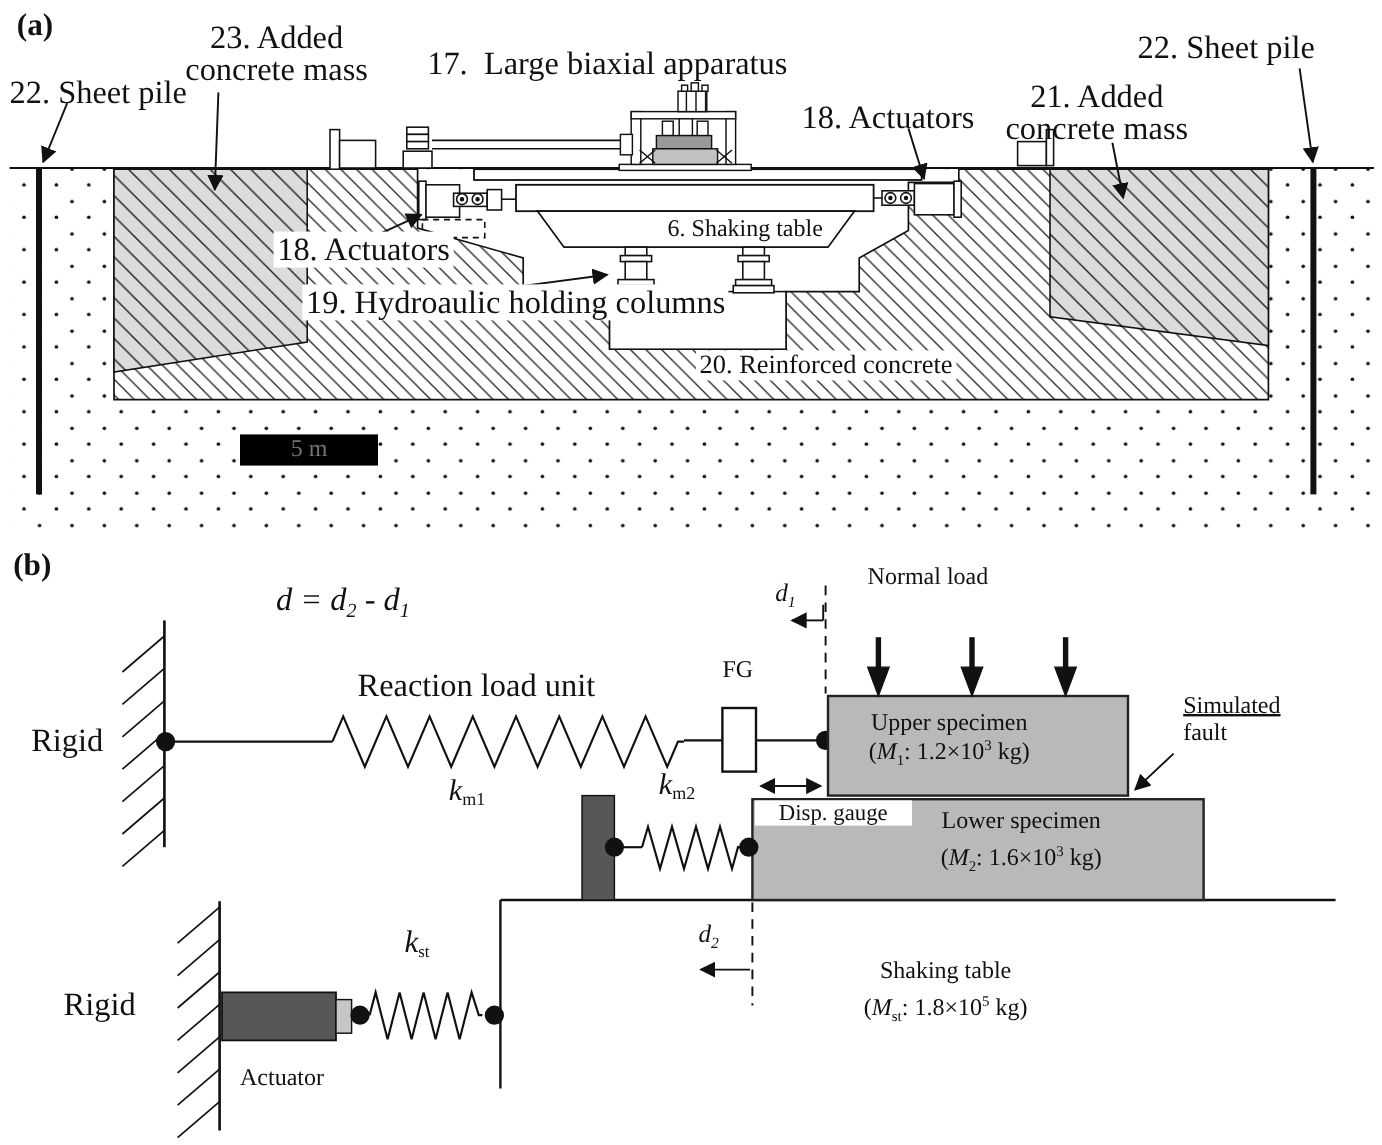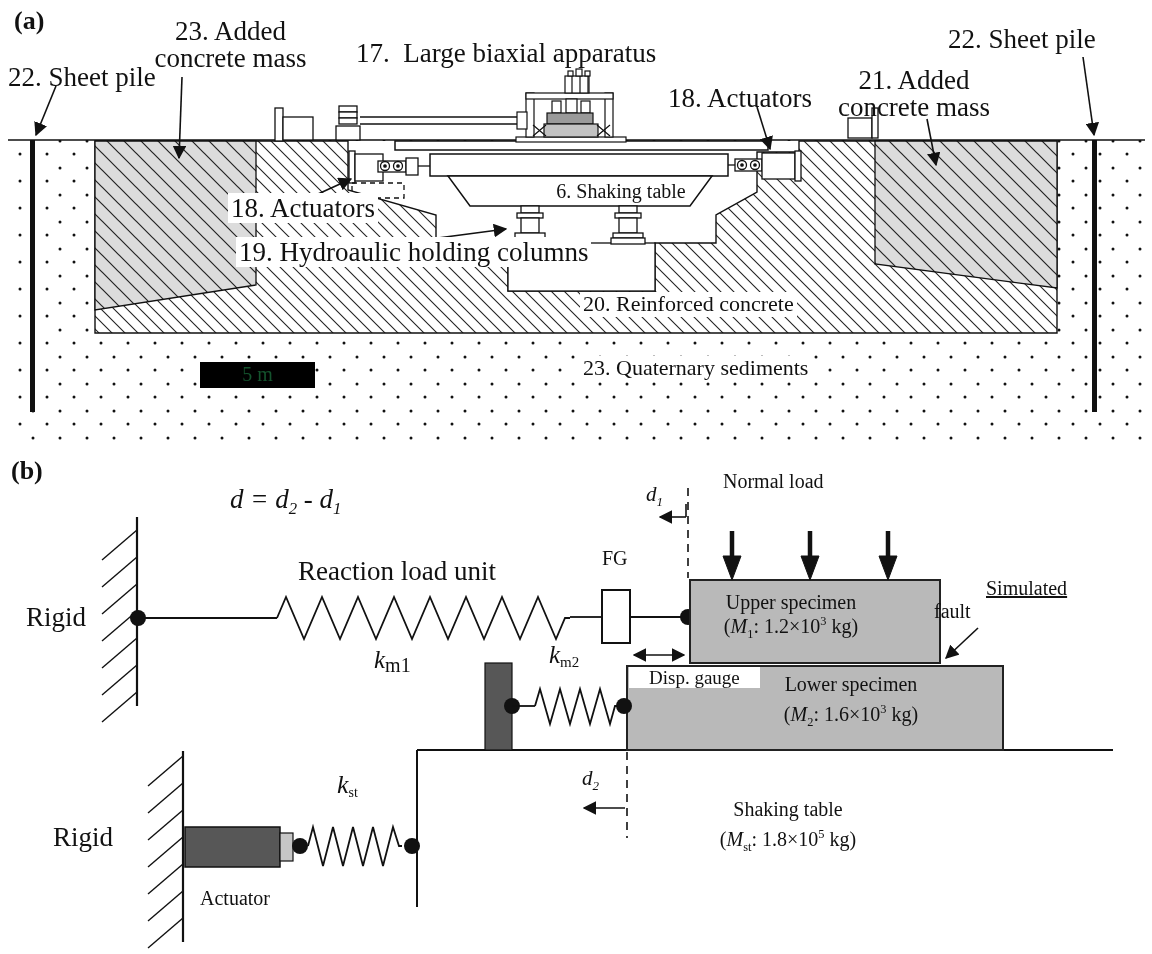--- a/index.html
+++ b/index.html
@@ -13,21 +13,21 @@
   .s20{font-size:20px;}
   .s22{font-size:22px;}
   .s19{font-size:19px;}
   .ctr{text-align:center;}
   .wbg{background:#fff;padding:0 3px;}
   .it{font-style:italic;}
   sub{font-size:0.62em;}
   sup{font-size:0.62em;}
   .kbase{font-style:italic;font-size:25px;}
   .kbig{font-style:italic;font-size:26px;}
-  .scalebar{color:#14532d;}
+  .scalebar{color:#737373;}
 </style>
 </head>
 <body>
 
 <div class="stage">
 
 <svg width="1152" height="954" viewBox="0 0 1152 954">
   <defs>
     <pattern id="dots" width="27" height="27" patternUnits="userSpaceOnUse">
       <circle cx="6" cy="6" r="1.5" fill="#111"></circle>
@@ -231,37 +231,36 @@
 <div class="lbl s21" style="left:8px;top:62px;">22. Sheet pile</div>
 <div class="lbl s21 ctr" style="left:148px;top:16px;width:165px;">23. Added</div>
 <div class="lbl s21 ctr" style="left:148px;top:43px;width:165px;">concrete mass</div>
 <div class="lbl s21" style="left:356px;top:38px;">17.  Large biaxial apparatus</div>
 <div class="lbl s21 wbg" style="left:228px;top:193px;">18. Actuators</div>
 <div class="lbl s21" style="left:668px;top:83px;">18. Actuators</div>
 <div class="lbl s21 ctr" style="left:830px;top:65px;width:168px;">21. Added</div>
 <div class="lbl s21 ctr" style="left:830px;top:92px;width:168px;">concrete mass</div>
 <div class="lbl s21" style="left:948px;top:24px;">22. Sheet pile</div>
 <div class="lbl s20 ctr" style="left:526px;top:180px;width:190px;">6. Shaking table</div>
-<div class="lbl s21 wbg" style="left:236px;top:237px;">19. Hydroaulic holding columns</div>
+<div class="lbl s21 wbg" style="left:252px;top:237px;">19. Hydroaulic holding columns</div>
 <div class="lbl s22 wbg" style="left:580px;top:292px;">20. Reinforced concrete</div>
-<div class="lbl s22 wbg" style="left:580px;top:356px;">23. Quaternary sediments</div>
 <div class="lbl s20 ctr scalebar" style="left:200px;top:363px;width:115px;">5 m</div>
 
 <div class="lbl tag" style="left:11px;top:456px;">(b)</div>
 <div class="lbl s21 it" style="left:230px;top:484px;"><span>d</span><span> = </span><span>d</span><sub>2</sub><span> - </span><span>d</span><sub>1</sub></div>
 <div class="lbl s21" style="left:26px;top:602px;">Rigid</div>
 <div class="lbl s21" style="left:298px;top:556px;">Reaction load unit</div>
-<div class="lbl" style="left:374px;top:646px;"><span class="kbase">k</span><sub style="font-size:20px;">m1</sub></div>
+<div class="lbl" style="left:374px;top:646px;"><span class="kbase">k</span><sub style="font-size:15px;">m1</sub></div>
 <div class="lbl" style="left:549px;top:641px;"><span class="kbase">k</span><sub style="font-size:15px;">m2</sub></div>
 <div class="lbl s20" style="left:602px;top:547px;">FG</div>
 <div class="lbl s20" style="left:723px;top:470px;">Normal load</div>
 <div class="lbl it" style="left:646px;top:483px;font-size:21px;"><span>d</span><sub>1</sub></div>
 <div class="lbl it" style="left:582px;top:767px;font-size:21px;"><span>d</span><sub>2</sub></div>
 <div class="lbl s20" style="left:986px;top:577px;text-decoration:underline;">Simulated</div>
-<div class="lbl s20" style="left:934px;top:600px;">fault</div>
+<div class="lbl s20" style="left:986px;top:600px;">fault</div>
 <div class="lbl s19 wbg" style="left:629px;top:667px;padding:0 20px;">Disp. gauge</div>
 <div class="lbl s20 ctr" style="left:676px;top:591px;width:230px;">Upper specimen</div>
 <div class="lbl s20 ctr" style="left:676px;top:615px;width:230px;"><span>(</span><span class="it">M</span><sub>1</sub><span>: 1.2×10</span><sup>3</sup><span> kg)</span></div>
 <div class="lbl s20 ctr" style="left:741px;top:673px;width:220px;">Lower specimen</div>
 <div class="lbl s20 ctr" style="left:741px;top:703px;width:220px;"><span>(</span><span class="it">M</span><sub>2</sub><span>: 1.6×10</span><sup>3</sup><span> kg)</span></div>
 <div class="lbl s20 ctr" style="left:688px;top:798px;width:200px;">Shaking table</div>
 <div class="lbl s20 ctr" style="left:688px;top:828px;width:200px;"><span>(</span><span class="it">M</span><sub>st</sub><span>: 1.8×10</span><sup>5</sup><span> kg)</span></div>
 <div class="lbl" style="left:337px;top:770px;"><span class="kbig">k</span><sub style="font-size:14px;">st</sub></div>
 <div class="lbl s20" style="left:200px;top:887px;">Actuator</div>
 <div class="lbl s21" style="left:53px;top:822px;">Rigid</div>

